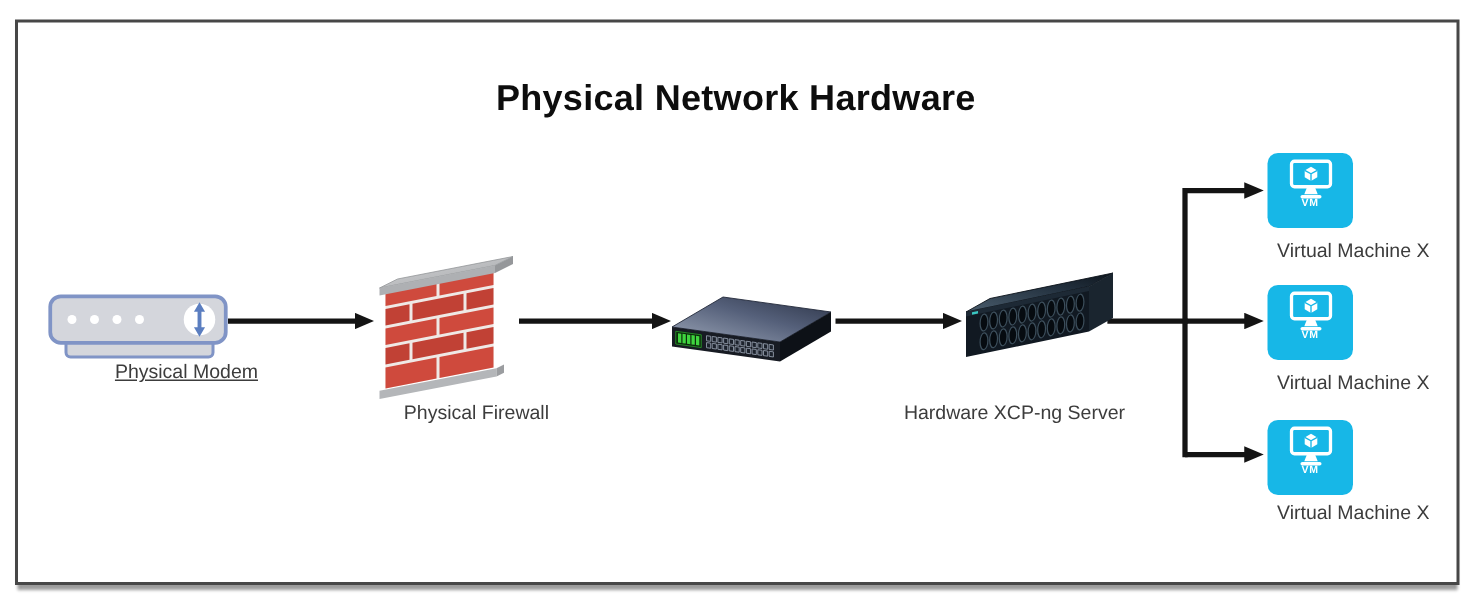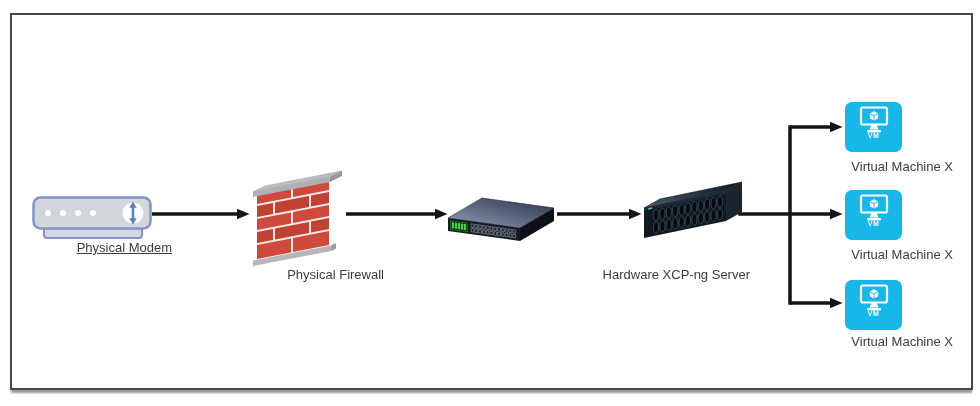--- a/index.html
+++ b/index.html
@@ -19,20 +19,21 @@
   .vm-box svg{margin-top:4px;display:block;}
   .vm-badge{margin-top:-2px;font-size:7px;font-weight:bold;color:#ffffff;letter-spacing:.6px;line-height:8px;}
 </style>
 </head>
 <body>
 
 <div class="canvas">
 
   <div class="frame"></div>
 
+  <div class="title">Physical Network Hardware</div>
 
   <svg class="arrows" viewBox="0 0 980 406">
     <defs>
       <marker id="ah" markerUnits="userSpaceOnUse" markerWidth="13" markerHeight="11" refX="0.5" refY="5.5" orient="auto">
         <path d="M0,0 L13,5.5 L0,11 Z" fill="#141414"></path>
       </marker>
     </defs>
     <g stroke="#141414" stroke-width="3.5" fill="none">
       <path d="M152,214 H237" marker-end="url(#ah)"></path>
       <path d="M346,214 H435" marker-end="url(#ah)"></path>
@@ -92,21 +93,21 @@
       </g>
 
       <polygon points="1,94.5 79,79.5 79,85 1,100" fill="#b4b6b9"></polygon>
       <polygon points="79,79.5 84,77 84,82.5 79,85" fill="#9b9da0"></polygon>
 
       <polygon points="1,26 78,11 90,5 13,20" fill="url(#capg)" stroke="#8f9194" stroke-width="0.5"></polygon>
       <polygon points="1,31 78,16 78,11 1,26" fill="#aeb0b3"></polygon>
       <polygon points="78,16 90,10 90,5 78,11" fill="#95979a"></polygon>
     </svg>
   </div>
-  <div class="node-label" style="left:224px;top:268px;width:160px;">Physical Firewall</div>
+  <div class="node-label" style="left:206px;top:268px;width:160px;">Physical Firewall</div>
 
   <div class="icon" style="left:446px;top:190px;">
     <svg width="112" height="52" viewBox="0 0 112 52">
       <defs>
         <linearGradient id="swtop" x1="0" y1="1" x2="1" y2="0">
           <stop offset="0" stop-color="#9aa4b6"></stop>
             <stop offset="0.55" stop-color="#55607a"></stop>
             <stop offset="1" stop-color="#2b3346"></stop>
         </linearGradient>
       </defs>

